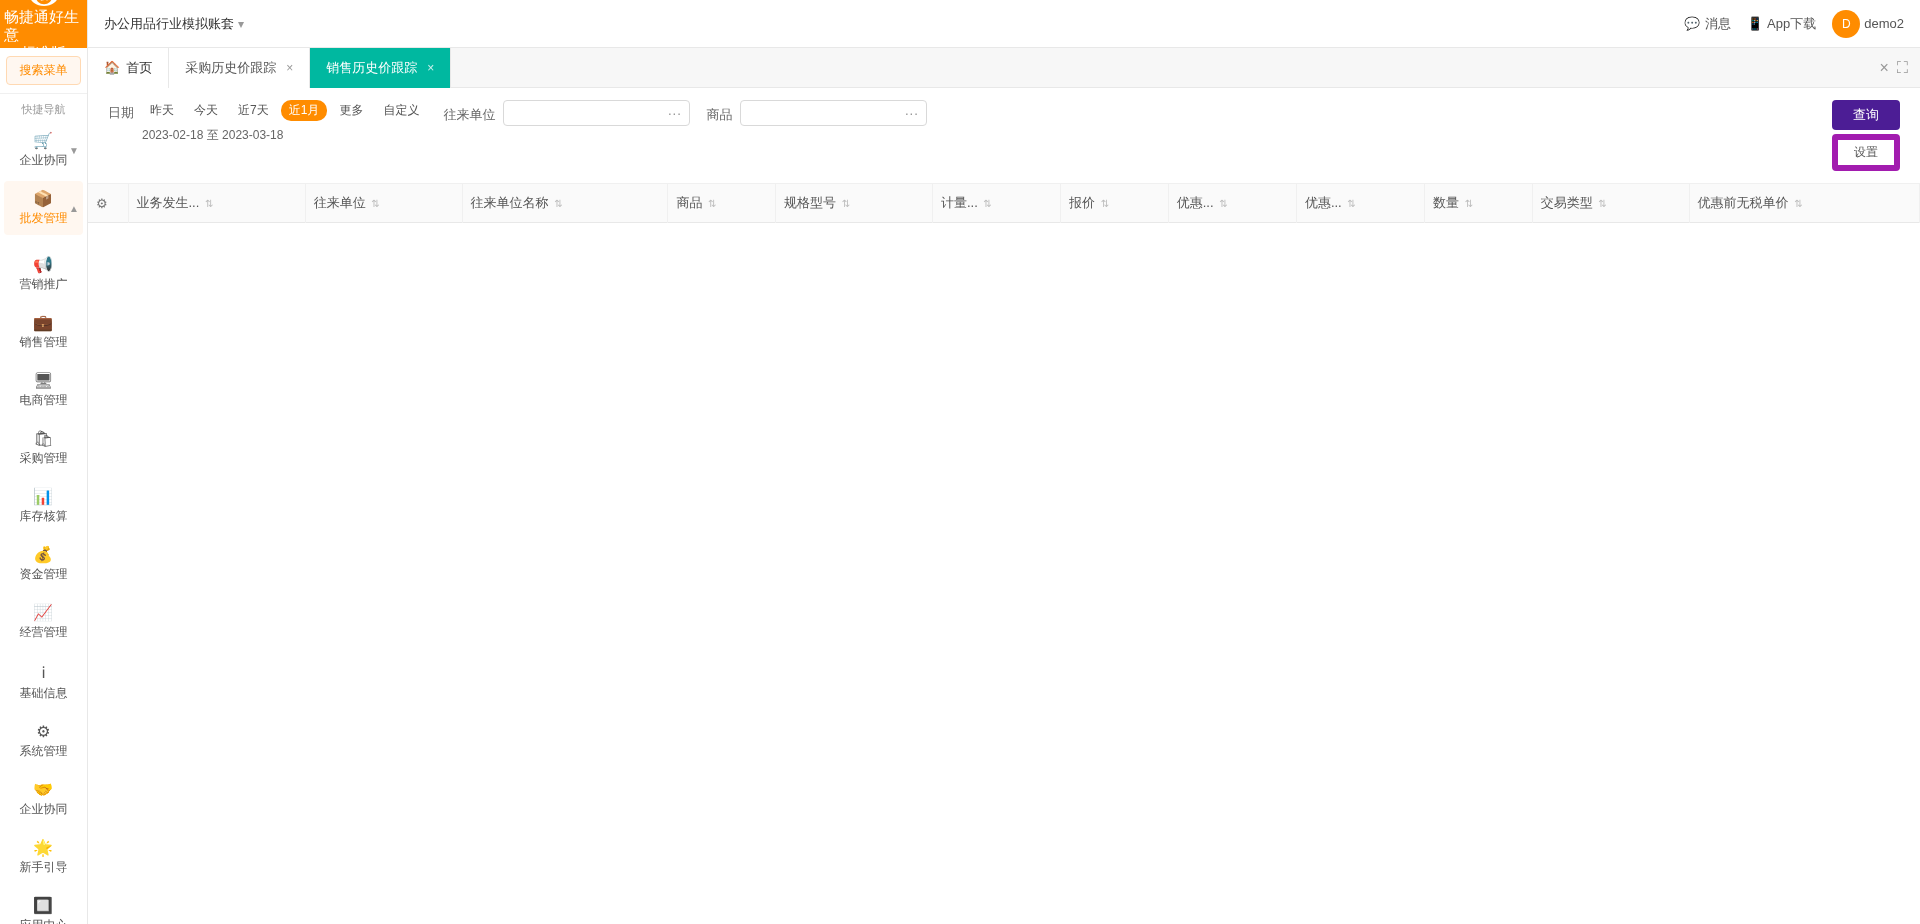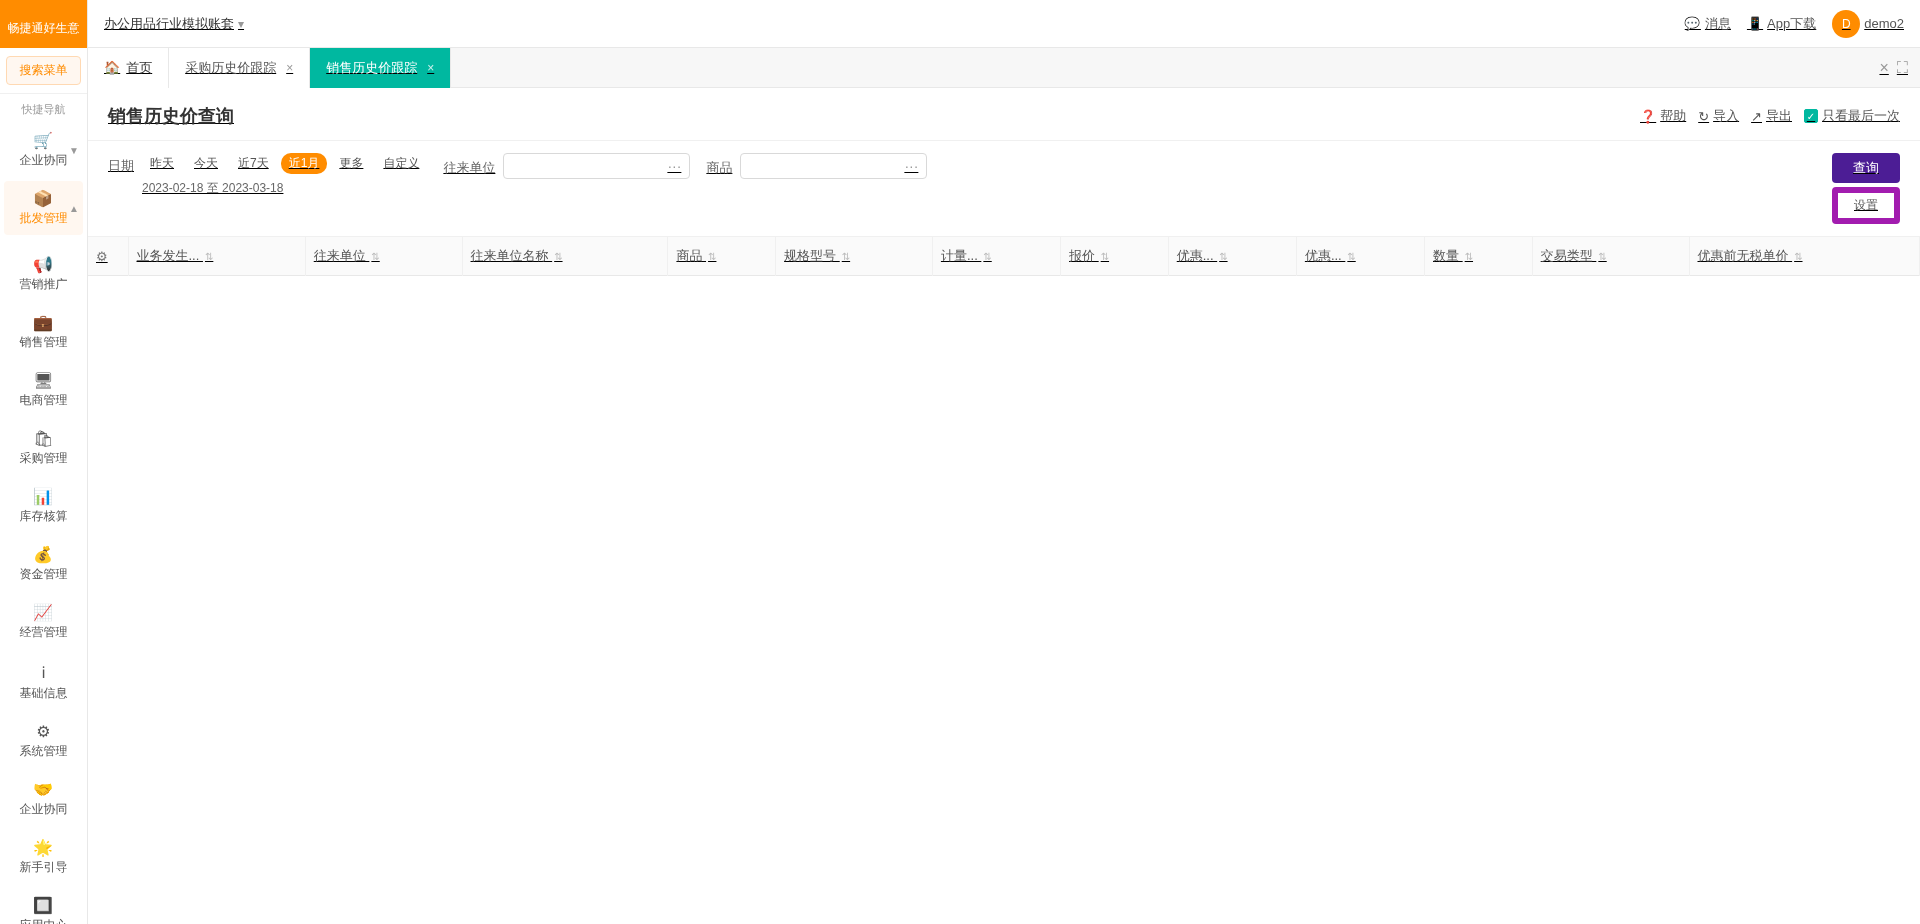--- a/index.html
+++ b/index.html
@@ -32,21 +32,21 @@
       width: 28px;
       height: 28px;
       background: #fff;
       border-radius: 50%;
       display: flex;
       align-items: center;
       justify-content: center;
       margin-bottom: 2px;
     }
     .sidebar-logo .logo-icon svg { width: 20px; height: 20px; }
-    .sidebar-logo .logo-text { font-size: 12px; line-height: 1.2; text-align: right; margin-top: 37px; }
+    .sidebar-logo .logo-text { font-size: 15px; line-height: 1.2; text-align: left; }
 
     .sidebar-search {
       padding: 8px 6px;
       border-bottom: 1px solid #f0f0f0;
     }
     .sidebar-search-btn {
       width: 100%;
       background: #fff7f0;
       border: 1px solid #ffd9b3;
       border-radius: 4px;
@@ -89,21 +89,20 @@
     }
     .sidebar-divider { height: 1px; background: #f0f0f0; margin: 4px 8px; }
 
     
     .main-content {
       flex: 1;
       display: flex;
       flex-direction: column;
       height: 100%;
       overflow: hidden;
-      text-decoration: underline;
     }
 
     
     .topbar {
       background: #fff;
       height: 48px;
       display: flex;
       align-items: center;
       padding: 0 16px;
       border-bottom: 1px solid #e8e8e8;
@@ -521,41 +520,20 @@
     </div>
     <div class="tabbar-actions">
       <span class="tabbar-action-btn">×</span>
       <span class="tabbar-action-btn">⛶</span>
     </div>
   </div>
 
   <div class="page-content">
     <div class="page-inner">
 
-      <div class="page-header">
-        <h1 class="page-title">销售历史价查询</h1>
-        <div class="page-actions">
-          <div class="page-action-item">
-            <span>❓</span>
-            <span>帮助</span>
-          </div>
-          <div class="page-action-item">
-            <span>↻</span>
-            <span>导入</span>
-          </div>
-          <div class="page-action-item">
-            <span>↗</span>
-            <span>导出</span>
-          </div>
-          <div class="page-action-item">
-            <span class="checkbox-active">✓</span>
-            <span>只看最后一次</span>
-          </div>
-        </div>
-      </div>
 
       <div class="filter-bar">
         <div class="filter-group">
           <span class="filter-label">日期</span>
           <div class="filter-options">
             <div class="filter-date-btns">
               <button class="filter-date-btn">昨天</button>
               <button class="filter-date-btn">今天</button>
               <button class="filter-date-btn">近7天</button>
               <button class="filter-date-btn active">近1月</button>

